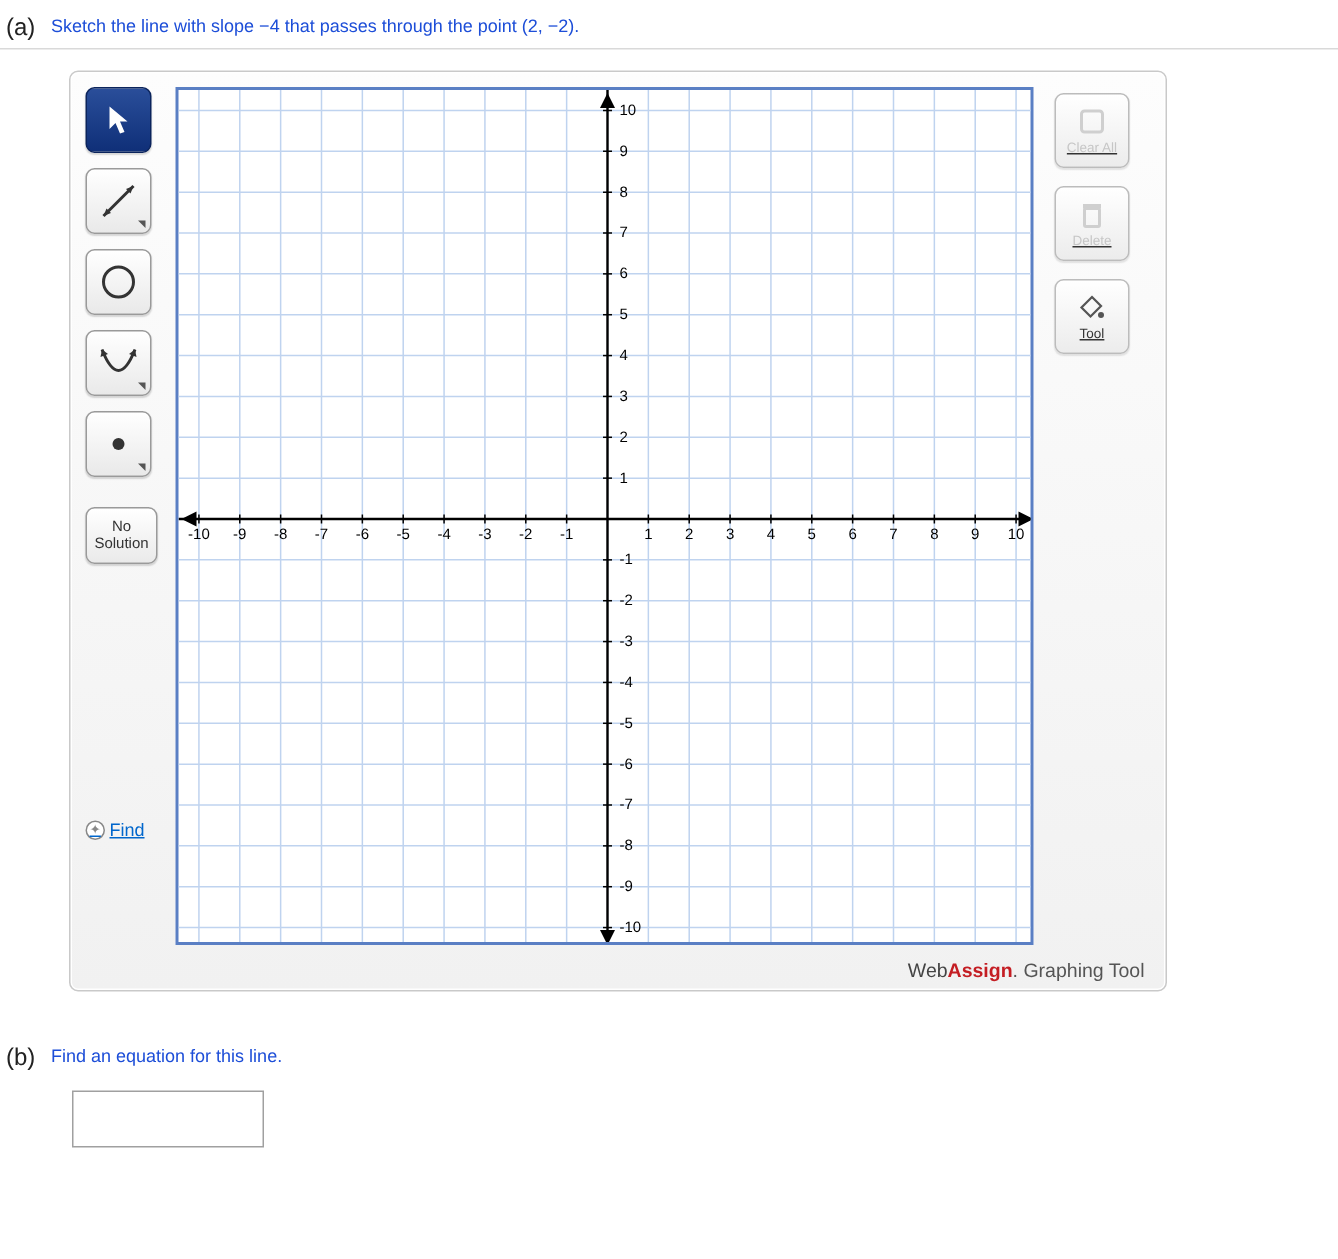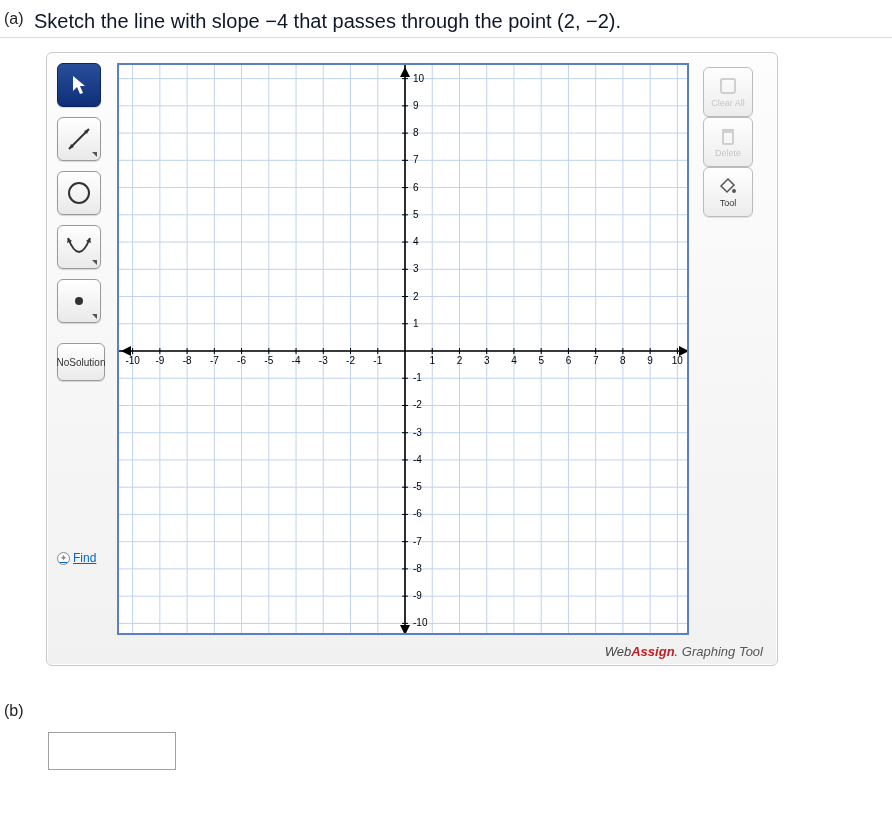--- a/index.html
+++ b/index.html
@@ -6,21 +6,21 @@
   body {
     margin: 0;
     padding: 0;
     font-family: Arial, Helvetica, sans-serif;
     font-size: 14px;
     color: #333;
     background: #fff;
   }
   .question-row { display: flex; align-items: flex-start; padding: 10px 0 4px 2px; border-bottom: 1px solid #d9d9d9; }
   .q-label { width: 32px; padding-left: 2px; font-size: 16px; color: #222; }
-  .q-text { font-size: 20px; color: #0f172a; }
+  .q-text { font-size: 12px; color: #1d4ed8; }
   .graph-shell {
     margin: 14px 0 0 46px;
     width: 732px;
     background: linear-gradient(#fdfdfd,#f1f1f1);
     border: 1px solid #c9c9c9;
     border-radius: 6px;
     padding: 10px 10px 6px 10px;
     position: relative;
     box-shadow: inset 0 0 0 1px #fff;
   }
@@ -51,21 +51,21 @@
     position:absolute; right:3px; bottom:3px;
     width:0;height:0;border-left:5px solid transparent;border-top:5px solid #555;
   }
   .no-sol-btn {
     width: 48px; height: 38px;
     border: 1px solid #9a9a9a;
     border-radius: 6px;
     background: linear-gradient(#fff,#eaeaea);
     font-size: 10px; line-height: 11px;
     text-align: center;
-    display:flex;align-items:center;justify-content:center;flex-direction:row;
+    display:flex;align-items:center;justify-content:center;flex-direction:column;
     cursor:pointer;
     color:#333;
     box-shadow: 0 1px 1px rgba(0,0,0,.15);
     margin-top: 10px;
   }
   .help-link {
     margin-top: 160px;
     font-size: 12px;
     color: #0066cc;
     text-decoration: underline;
@@ -76,40 +76,39 @@
     width:13px;height:13px;border-radius:50%;border:1px solid #888;
     display:inline-flex;align-items:center;justify-content:center;
     font-size:9px;color:#888;background:#fff;
   }
   .canvas-wrap { position: relative; margin-left: 6px; }
   .grid-svg {
     border: 2px solid #5a7fc4;
     background: #fff;
   }
   .right-tools {
-    display:flex; flex-direction:column; 
-    margin-left: 14px; padding-top:4px;
+    display:flex; flex-direction:column; gap:12px;
+    margin-left: 14px; padding-top:4px;text-decoration:underline;
   }
   .act-btn {
     width:50px; height:50px;
     border:1px solid #bcbcbc; border-radius:6px;
     background: linear-gradient(#fff,#ececec);
     display:flex;flex-direction:column;align-items:center;justify-content:center;
     font-size:9px;color:#888;cursor:pointer;
     box-shadow: 0 1px 1px rgba(0,0,0,.1);
     gap:2px;
   }
   .act-btn.disabled { color:#c6c6c6; }
   .act-btn .ic { width:20px;height:20px;display:flex;align-items:center;justify-content:center; }
   .footer-brand {
     text-align: right;
     font-size: 13px;
     padding: 6px 4px 0 0;
     color: #555;
-    font-style: italic;
   }
   .footer-brand .wa1 { color:#444; }
   .footer-brand .wa2 { color:#c41d23; font-weight:bold; }
   .part-b { padding: 36px 0 0 2px; }
   .part-b-row { display:flex; align-items:flex-start; }
   .answer-input {
     margin: 12px 0 0 46px;
     width: 128px; height: 38px;
     border: 1px solid #a0a0a0;
     background:#fff;
@@ -343,17 +342,18 @@
       <div class="footer-brand">
         <span class="wa1">Web</span><span class="wa2">Assign</span><span>. Graphing Tool</span>
       </div>
     </div>
 
   </div>
 
   <div class="part-b">
     <div class="part-b-row">
       <div class="q-label">(b)</div>
+      <div class="q-text">Find an equation for this line.</div>
     </div>
     <input class="answer-input" value="" style="">
   </div>
 
 </div>
 
 </body></html>

